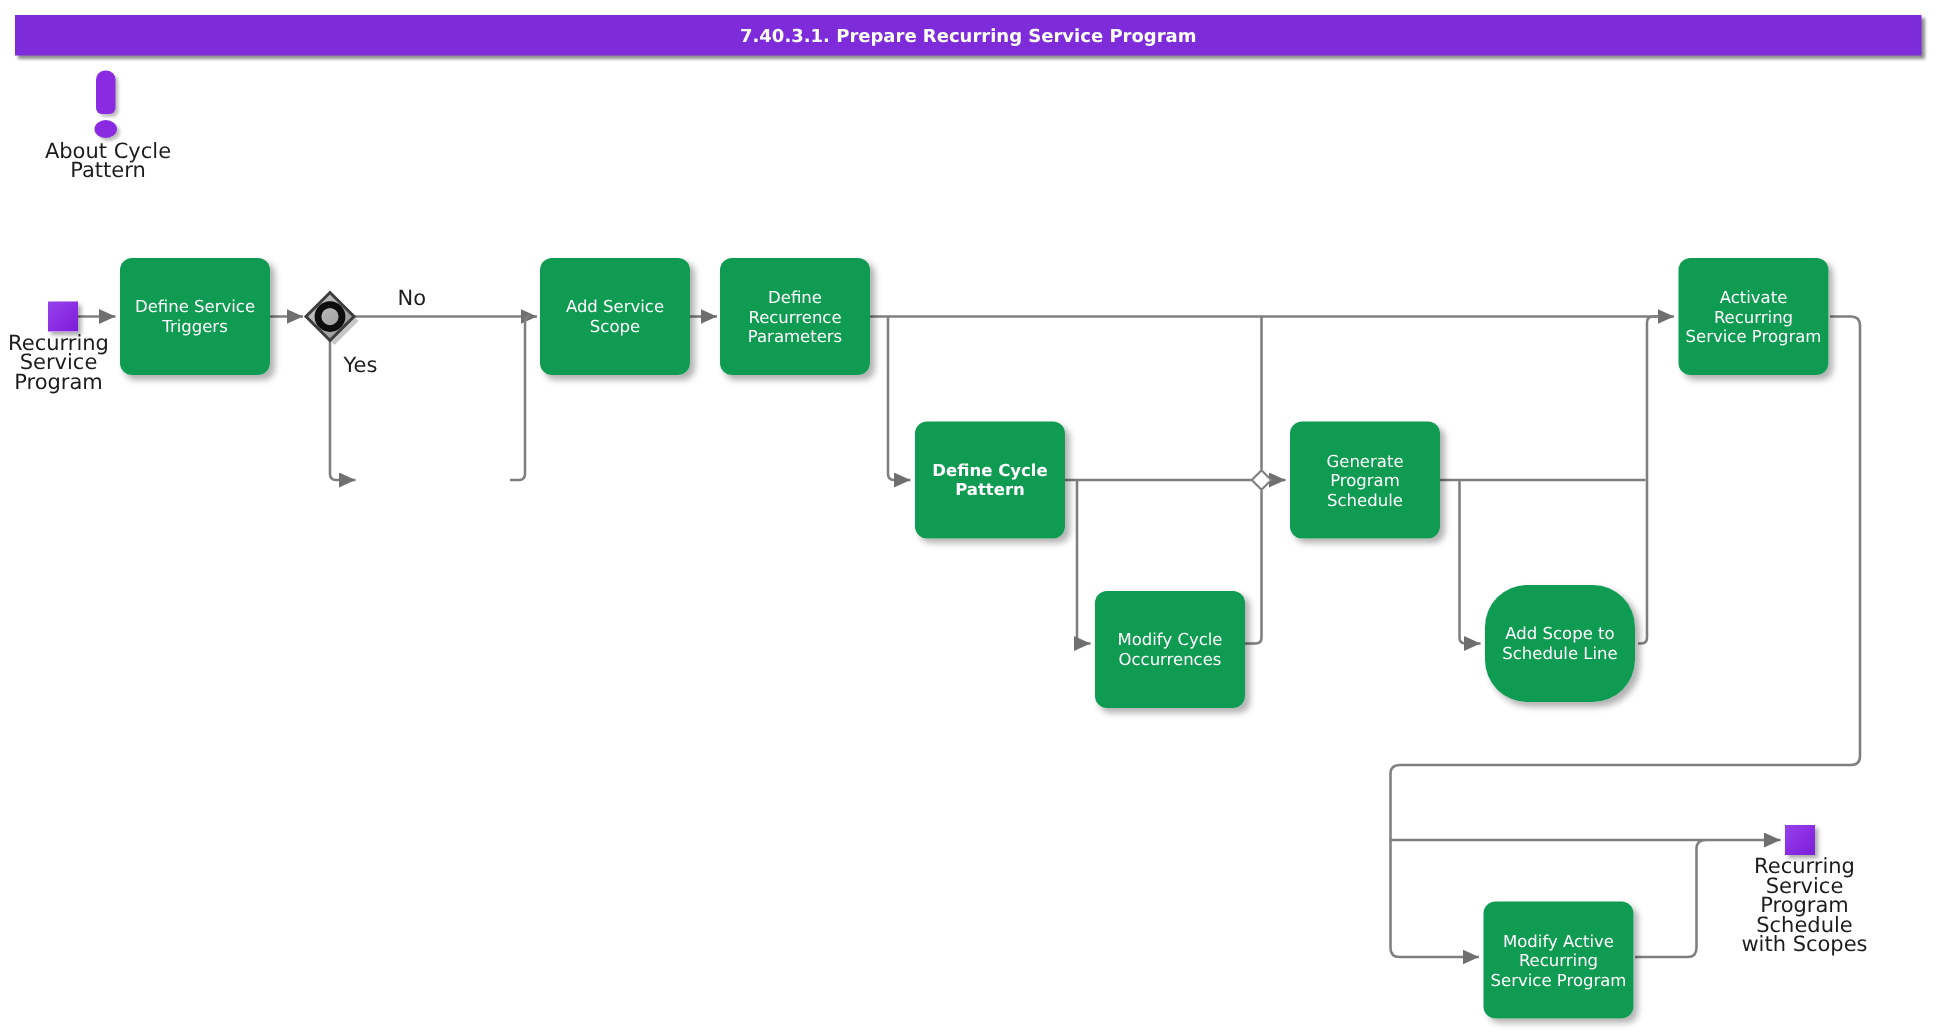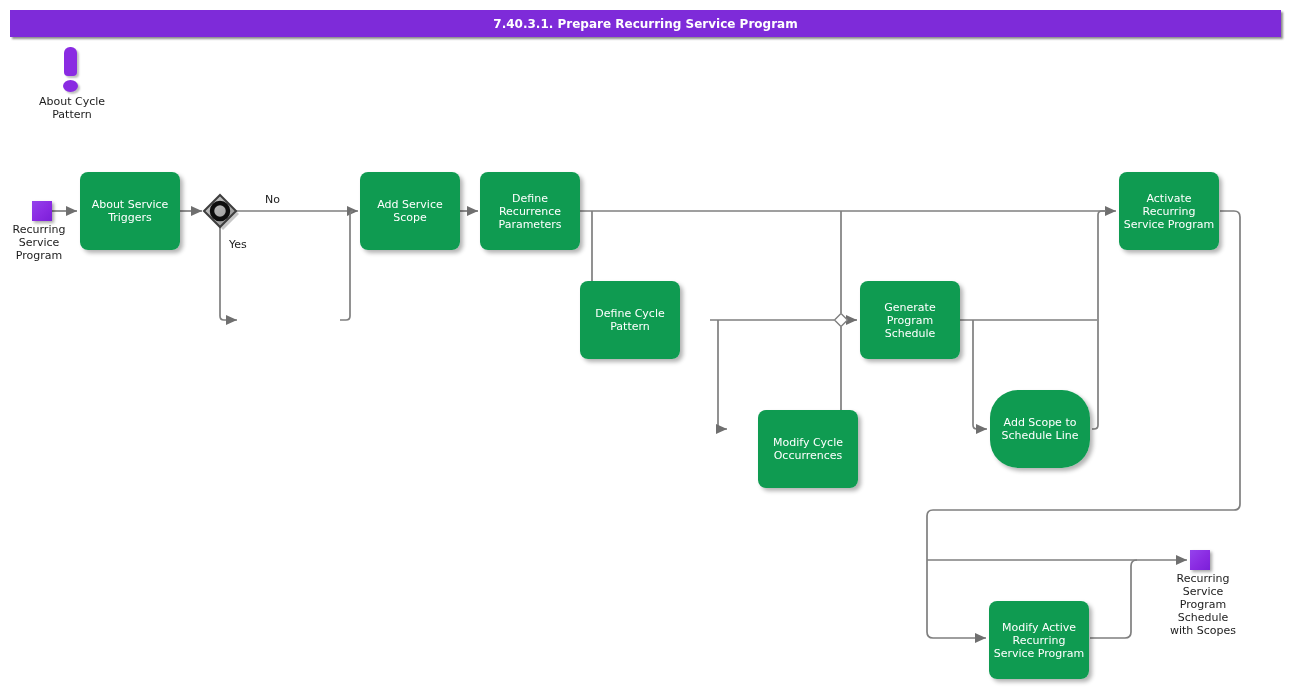--- a/index.html
+++ b/index.html
@@ -8,21 +8,21 @@
     font-family:"DejaVu Sans","Liberation Sans",sans-serif;
   }
   .titlebar{
     position:absolute;left:10px;top:10px;width:1271px;height:27px;
     background:var(--title-bar,#7e2bd9);
     color:#fff;font-size:12px;font-weight:bold;
     display:flex;align-items:center;justify-content:center;
     box-shadow:2px 2px 2px rgba(0,0,0,0.45);
   }
   .label{
-    position:absolute;color:var(--text-dark,#1c1c1c);font-size:11px;line-height:13px;
+    position:absolute;color:var(--text-dark,#1c1c1c);font-size:14px;line-height:13px;
     text-align:center;white-space:pre-line;
   }
   .task{
     position:absolute;width:100px;height:78px;border-radius:8px;
     background:linear-gradient(180deg,var(--green,#0f9b51),var(--green,#0f9b51));
     box-shadow:3px 3px 4px rgba(0,0,0,0.30);
     display:flex;align-items:center;justify-content:center;
     color:#fff;font-size:11px;line-height:13px;text-align:center;white-space:pre-line;
   }
   .event{
@@ -117,30 +117,30 @@
   <div class="event" style="left:1190px;top:550px;"></div>
   <div class="label" style="left:1153px;top:572px;width:100px;">Recurring
 Service
 Program
 Schedule
 with Scopes</div>
 
   <div class="label" style="left:265px;top:193px;width:30px;text-align:left;">No</div>
   <div class="label" style="left:229px;top:238px;width:30px;text-align:left;">Yes</div>
 
-  <div class="task" style="left:80px;top:172px;">About Service
+  <div class="task" style="left:80px;top:172px;">Define Service
 Triggers</div>
   <div class="task" style="left:360px;top:172px;">Add Service
 Scope</div>
   <div class="task" style="left:480px;top:172px;">Define
 Recurrence
 Parameters</div>
-  <div class="task" style="left:580px;top:281px;">Define Cycle
+  <div class="task" style="left:610px;top:281px;font-weight:bold;">Define Cycle
 Pattern</div>
-  <div class="task" style="left:730px;top:410px;margin-left:28px;">Modify Cycle
+  <div class="task" style="left:730px;top:394px;">Modify Cycle
 Occurrences</div>
   <div class="task" style="left:860px;top:281px;">Generate
 Program
 Schedule</div>
   <div class="task" style="left:990px;top:390px;border-radius:28px;">Add Scope to
 Schedule Line</div>
   <div class="task" style="left:1119px;top:172px;">Activate
 Recurring
 Service Program</div>
   <div class="task" style="left:989px;top:601px;">Modify Active

